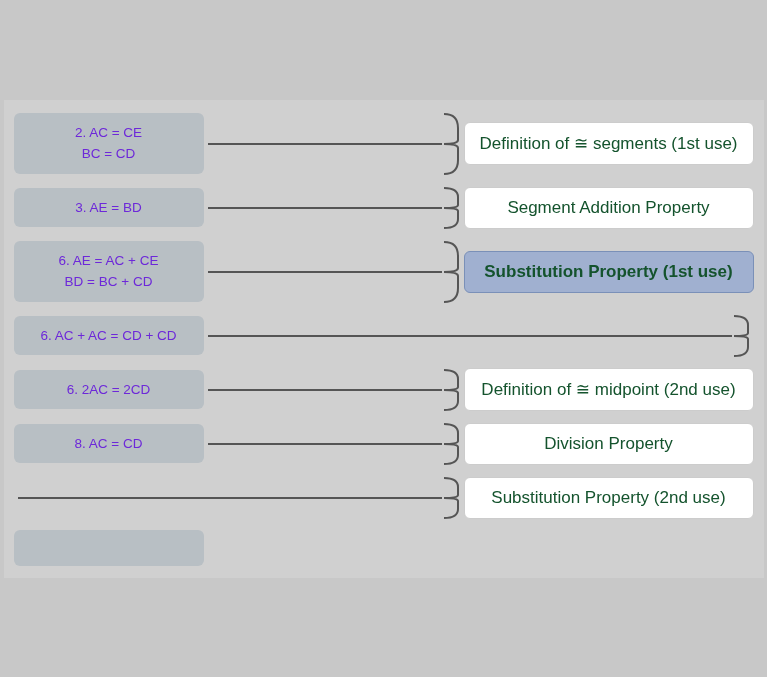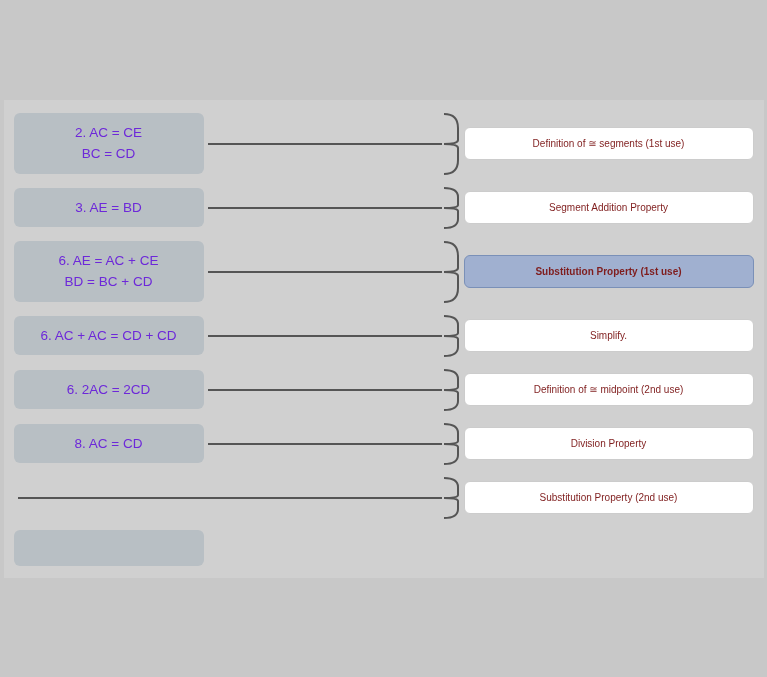--- a/index.html
+++ b/index.html
@@ -58,22 +58,22 @@
       height: 44px;
     }
 
     .right-box {
       background: #fff;
       border-radius: 6px;
       min-width: 290px;
       max-width: 290px;
       padding: 10px 14px;
       text-align: center;
-      font-size: 10px;
-      color: #7f1d1d;
+      font-size: 17px;
+      color: #14532d;
       border: 1px solid #ccc;
     }
 
     .right-box.highlighted {
       background: #a0b0d0;
       border-color: #7a90b8;
       font-weight: bold;
     }
 
     .brace-svg-tall {
@@ -154,23 +154,20 @@
   <div class="row">
     <div class="left-box">
       <span>6. AC + AC = CD + CD</span>
     </div>
     <div class="connector">
       <div class="line-horiz"></div>
       <svg class="brace-svg" viewBox="0 0 18 44" fill="none" xmlns="http://www.w3.org/2000/svg">
         <path d="M2,2 Q16,2 16,11 L16,19 Q16,22 2,22 Q16,22 16,25 L16,33 Q16,42 2,42" stroke="#555" stroke-width="2" fill="none"></path>
       </svg>
     </div>
-    <div class="right-box">
-      <span>Simplify.</span>
-    </div>
   </div>
 
   <div class="row">
     <div class="left-box">
       <span>6. 2AC = 2CD</span>
     </div>
     <div class="connector">
       <div class="line-horiz"></div>
       <svg class="brace-svg" viewBox="0 0 18 44" fill="none" xmlns="http://www.w3.org/2000/svg">
         <path d="M2,2 Q16,2 16,11 L16,19 Q16,22 2,22 Q16,22 16,25 L16,33 Q16,42 2,42" stroke="#555" stroke-width="2" fill="none"></path>

